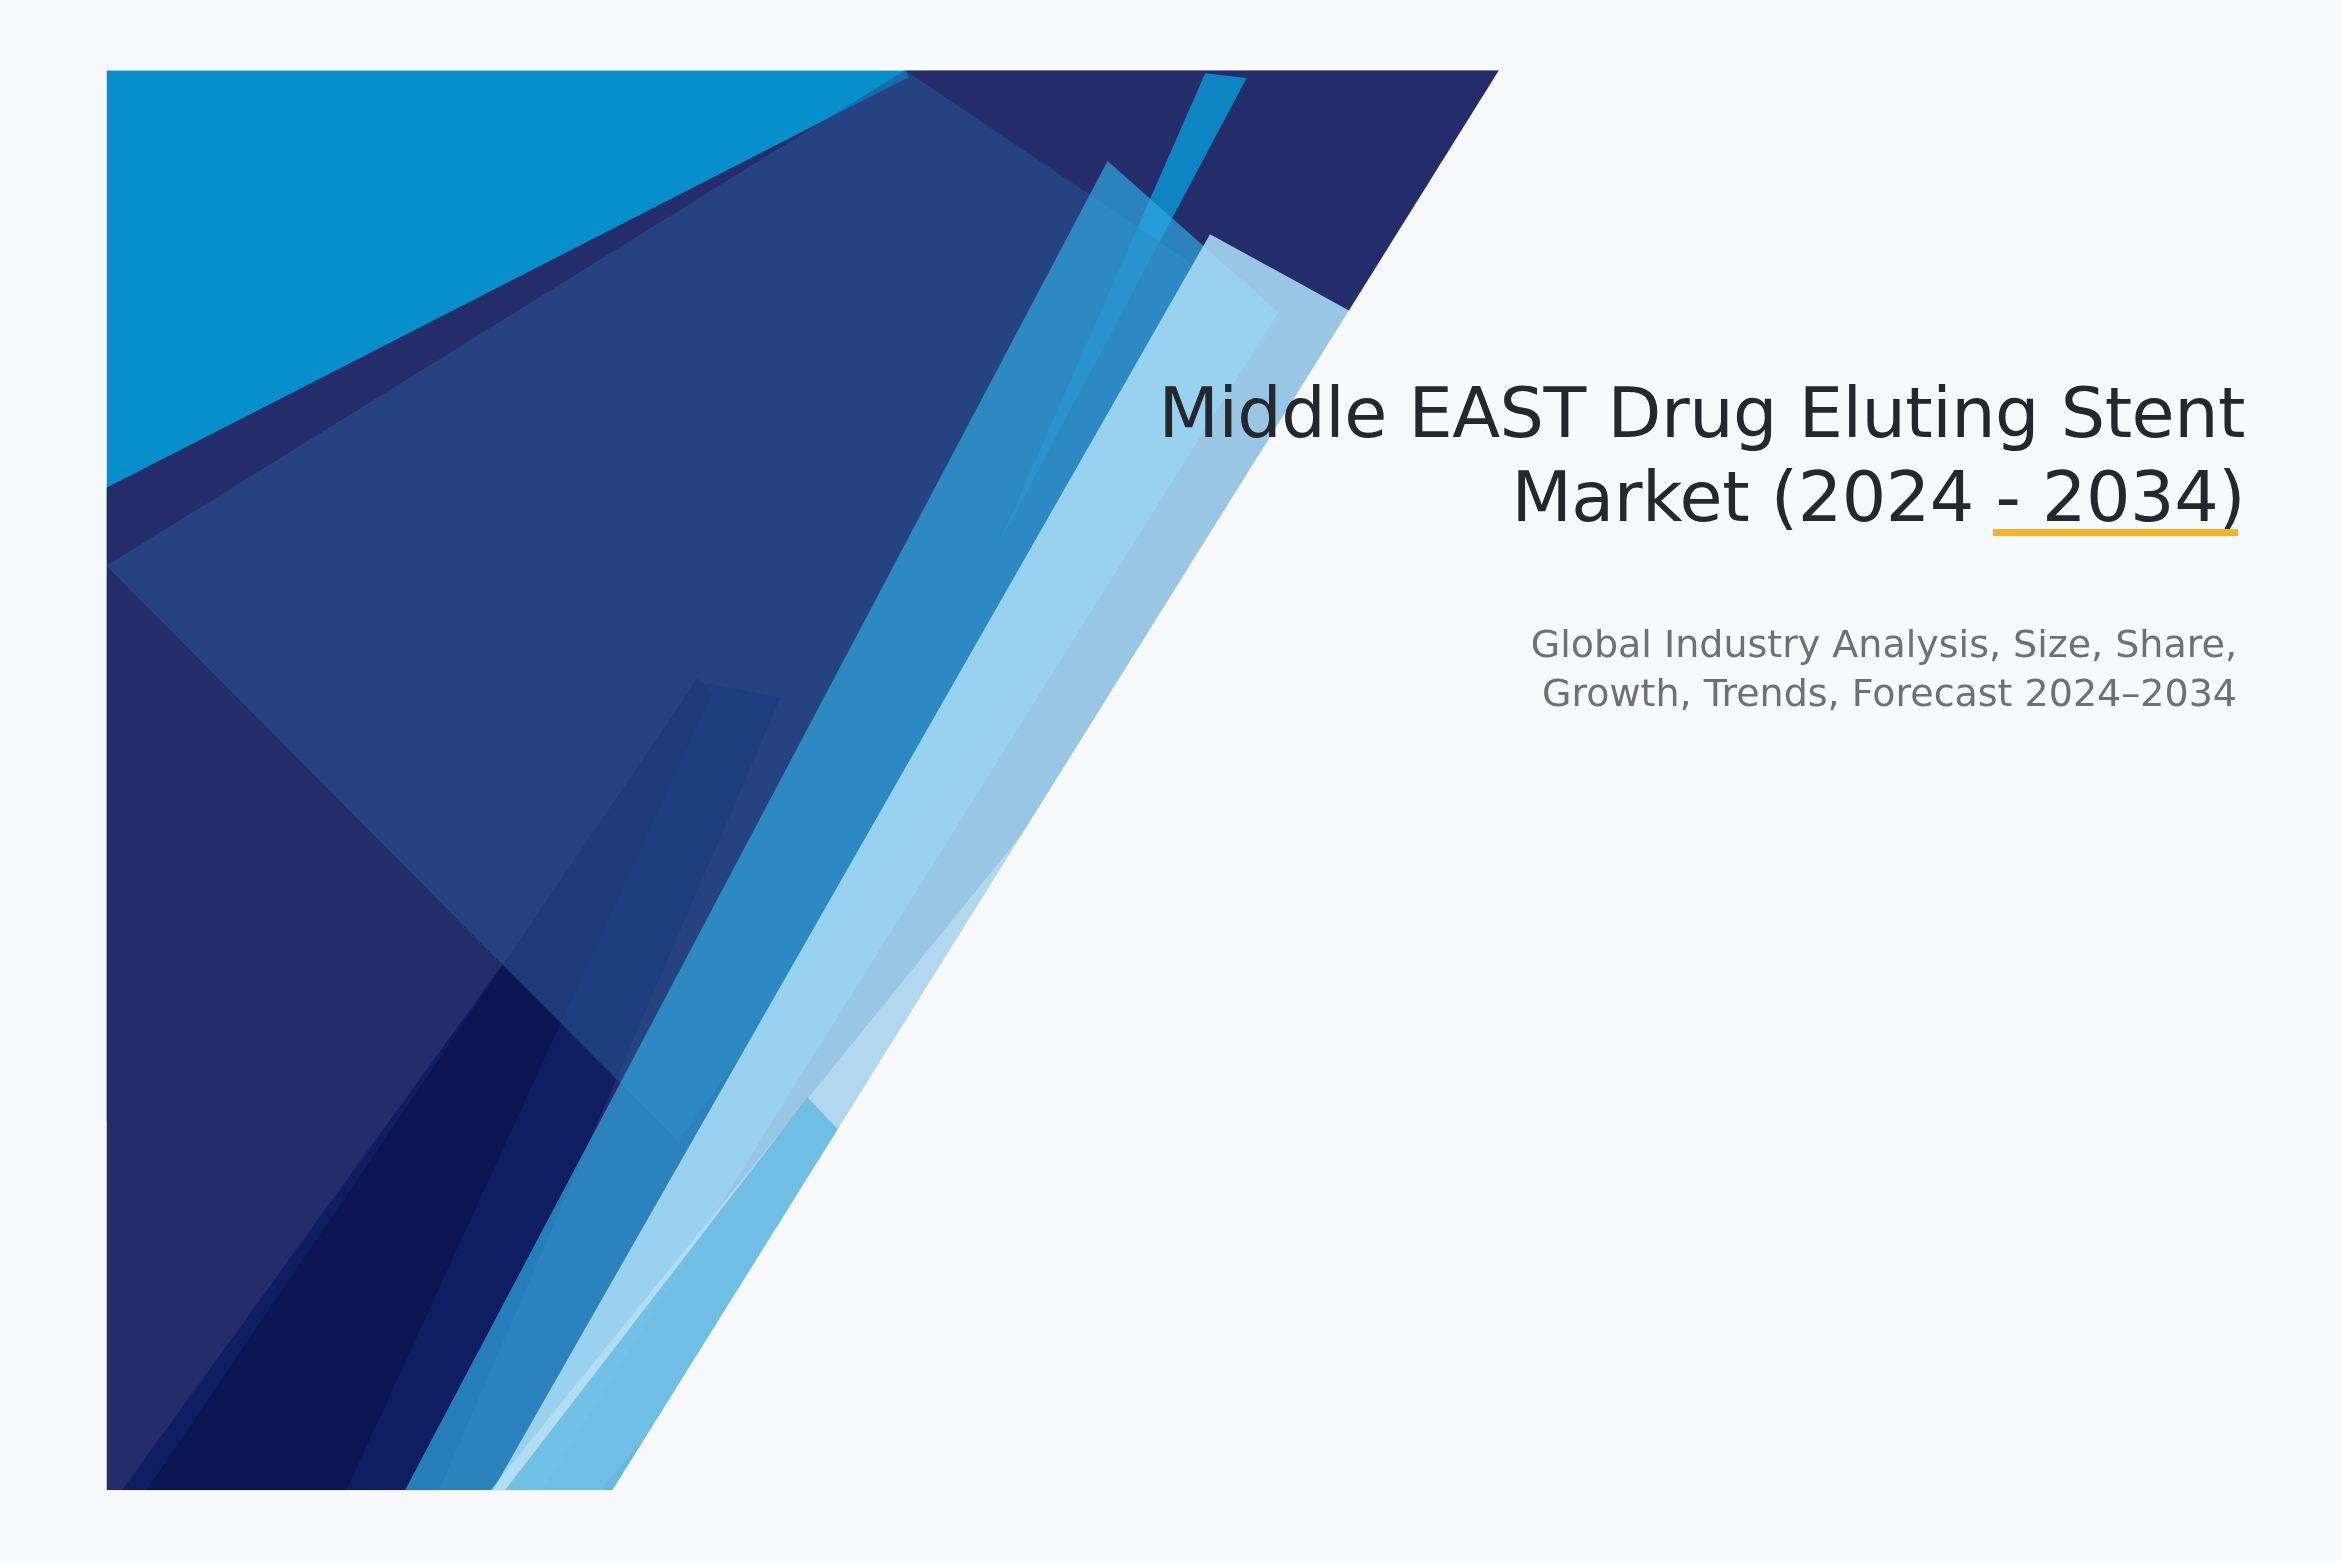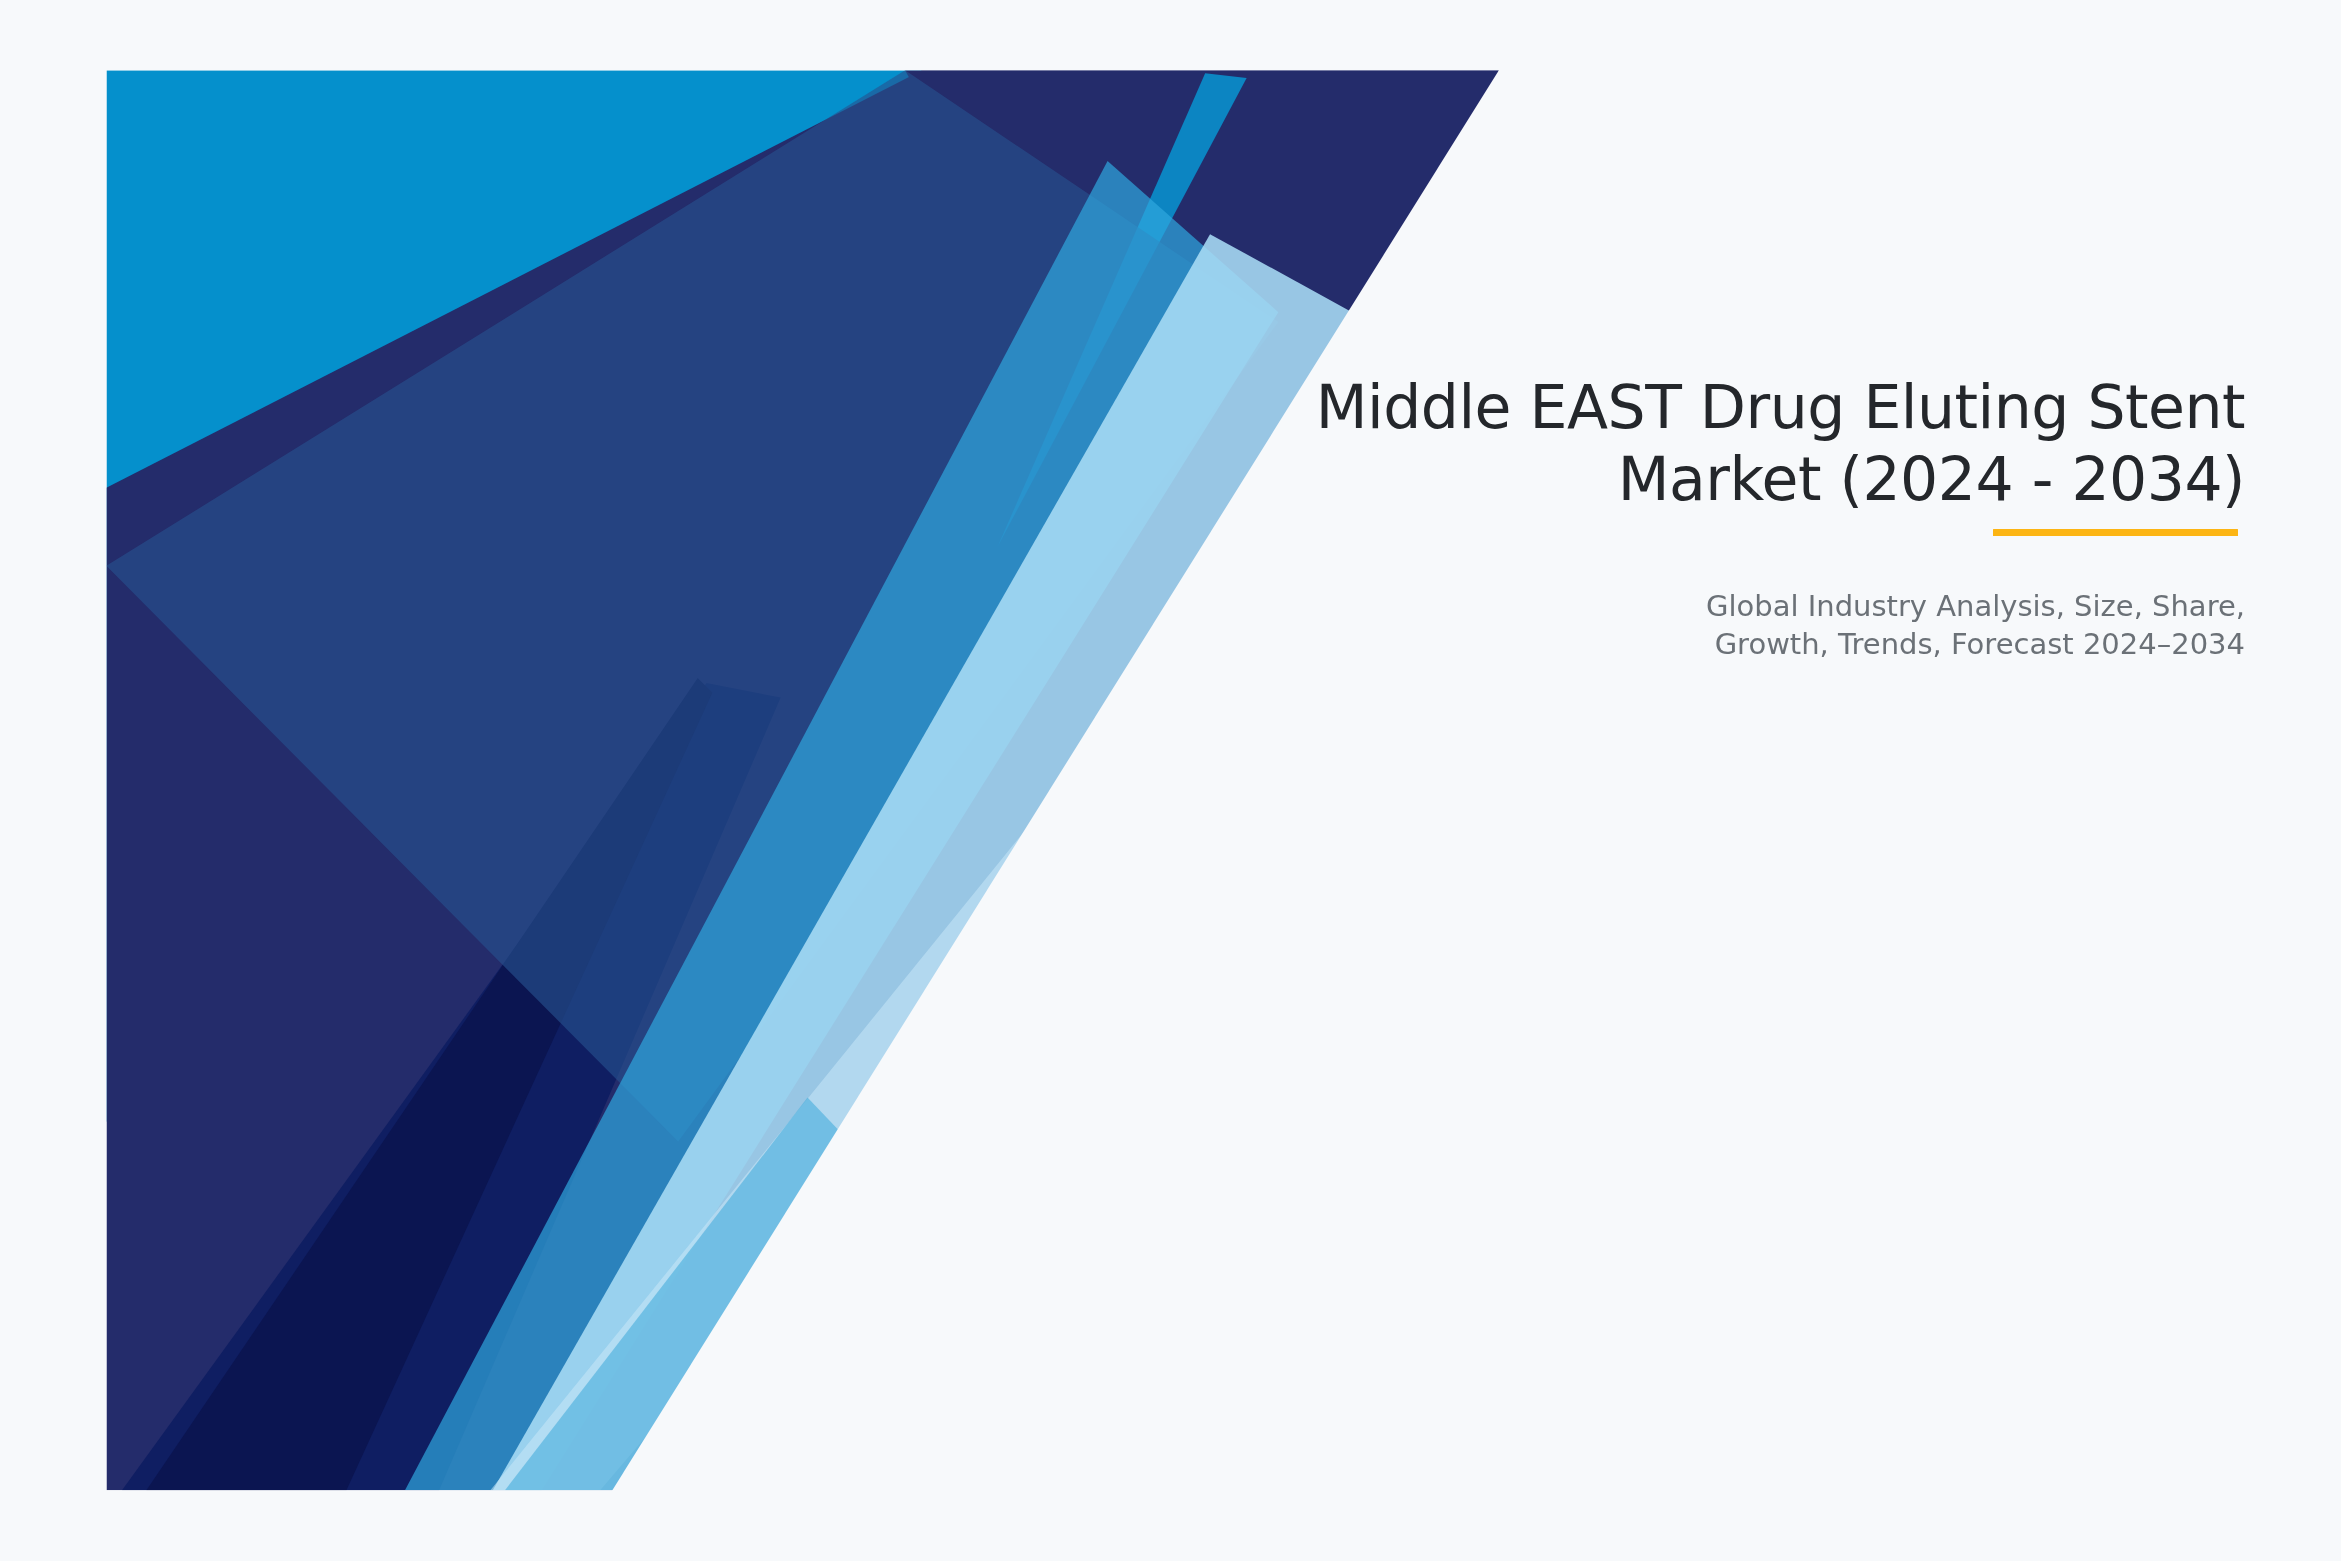--- a/index.html
+++ b/index.html
@@ -33,33 +33,33 @@
     left: 1064px;
     top: 371px;
     width: 1181px;
     text-align: right;
   }
 
   .title {
     margin: 0;
     font-family: "DejaVu Sans", sans-serif;
     font-weight: 400;
-    font-size: 60px;
+    font-size: 70px;
     line-height: 1.20;
     color: #24272b;
     letter-spacing: -0.5px;
     white-space: pre-line;
   }
 
   .subtitle {
-    margin: 0;
+    margin: 8px;
     padding-top: 73px;
     font-family: "DejaVu Sans", sans-serif;
     font-weight: 400;
-    font-size: 29px;
+    font-size: 38px;
     line-height: 1.30;
     color: #6b7177;
     white-space: pre-line;
   }
 
   .underline-accent {
     position: absolute;
     height: 6.8px;
     border-radius: 0.5px;
   }

